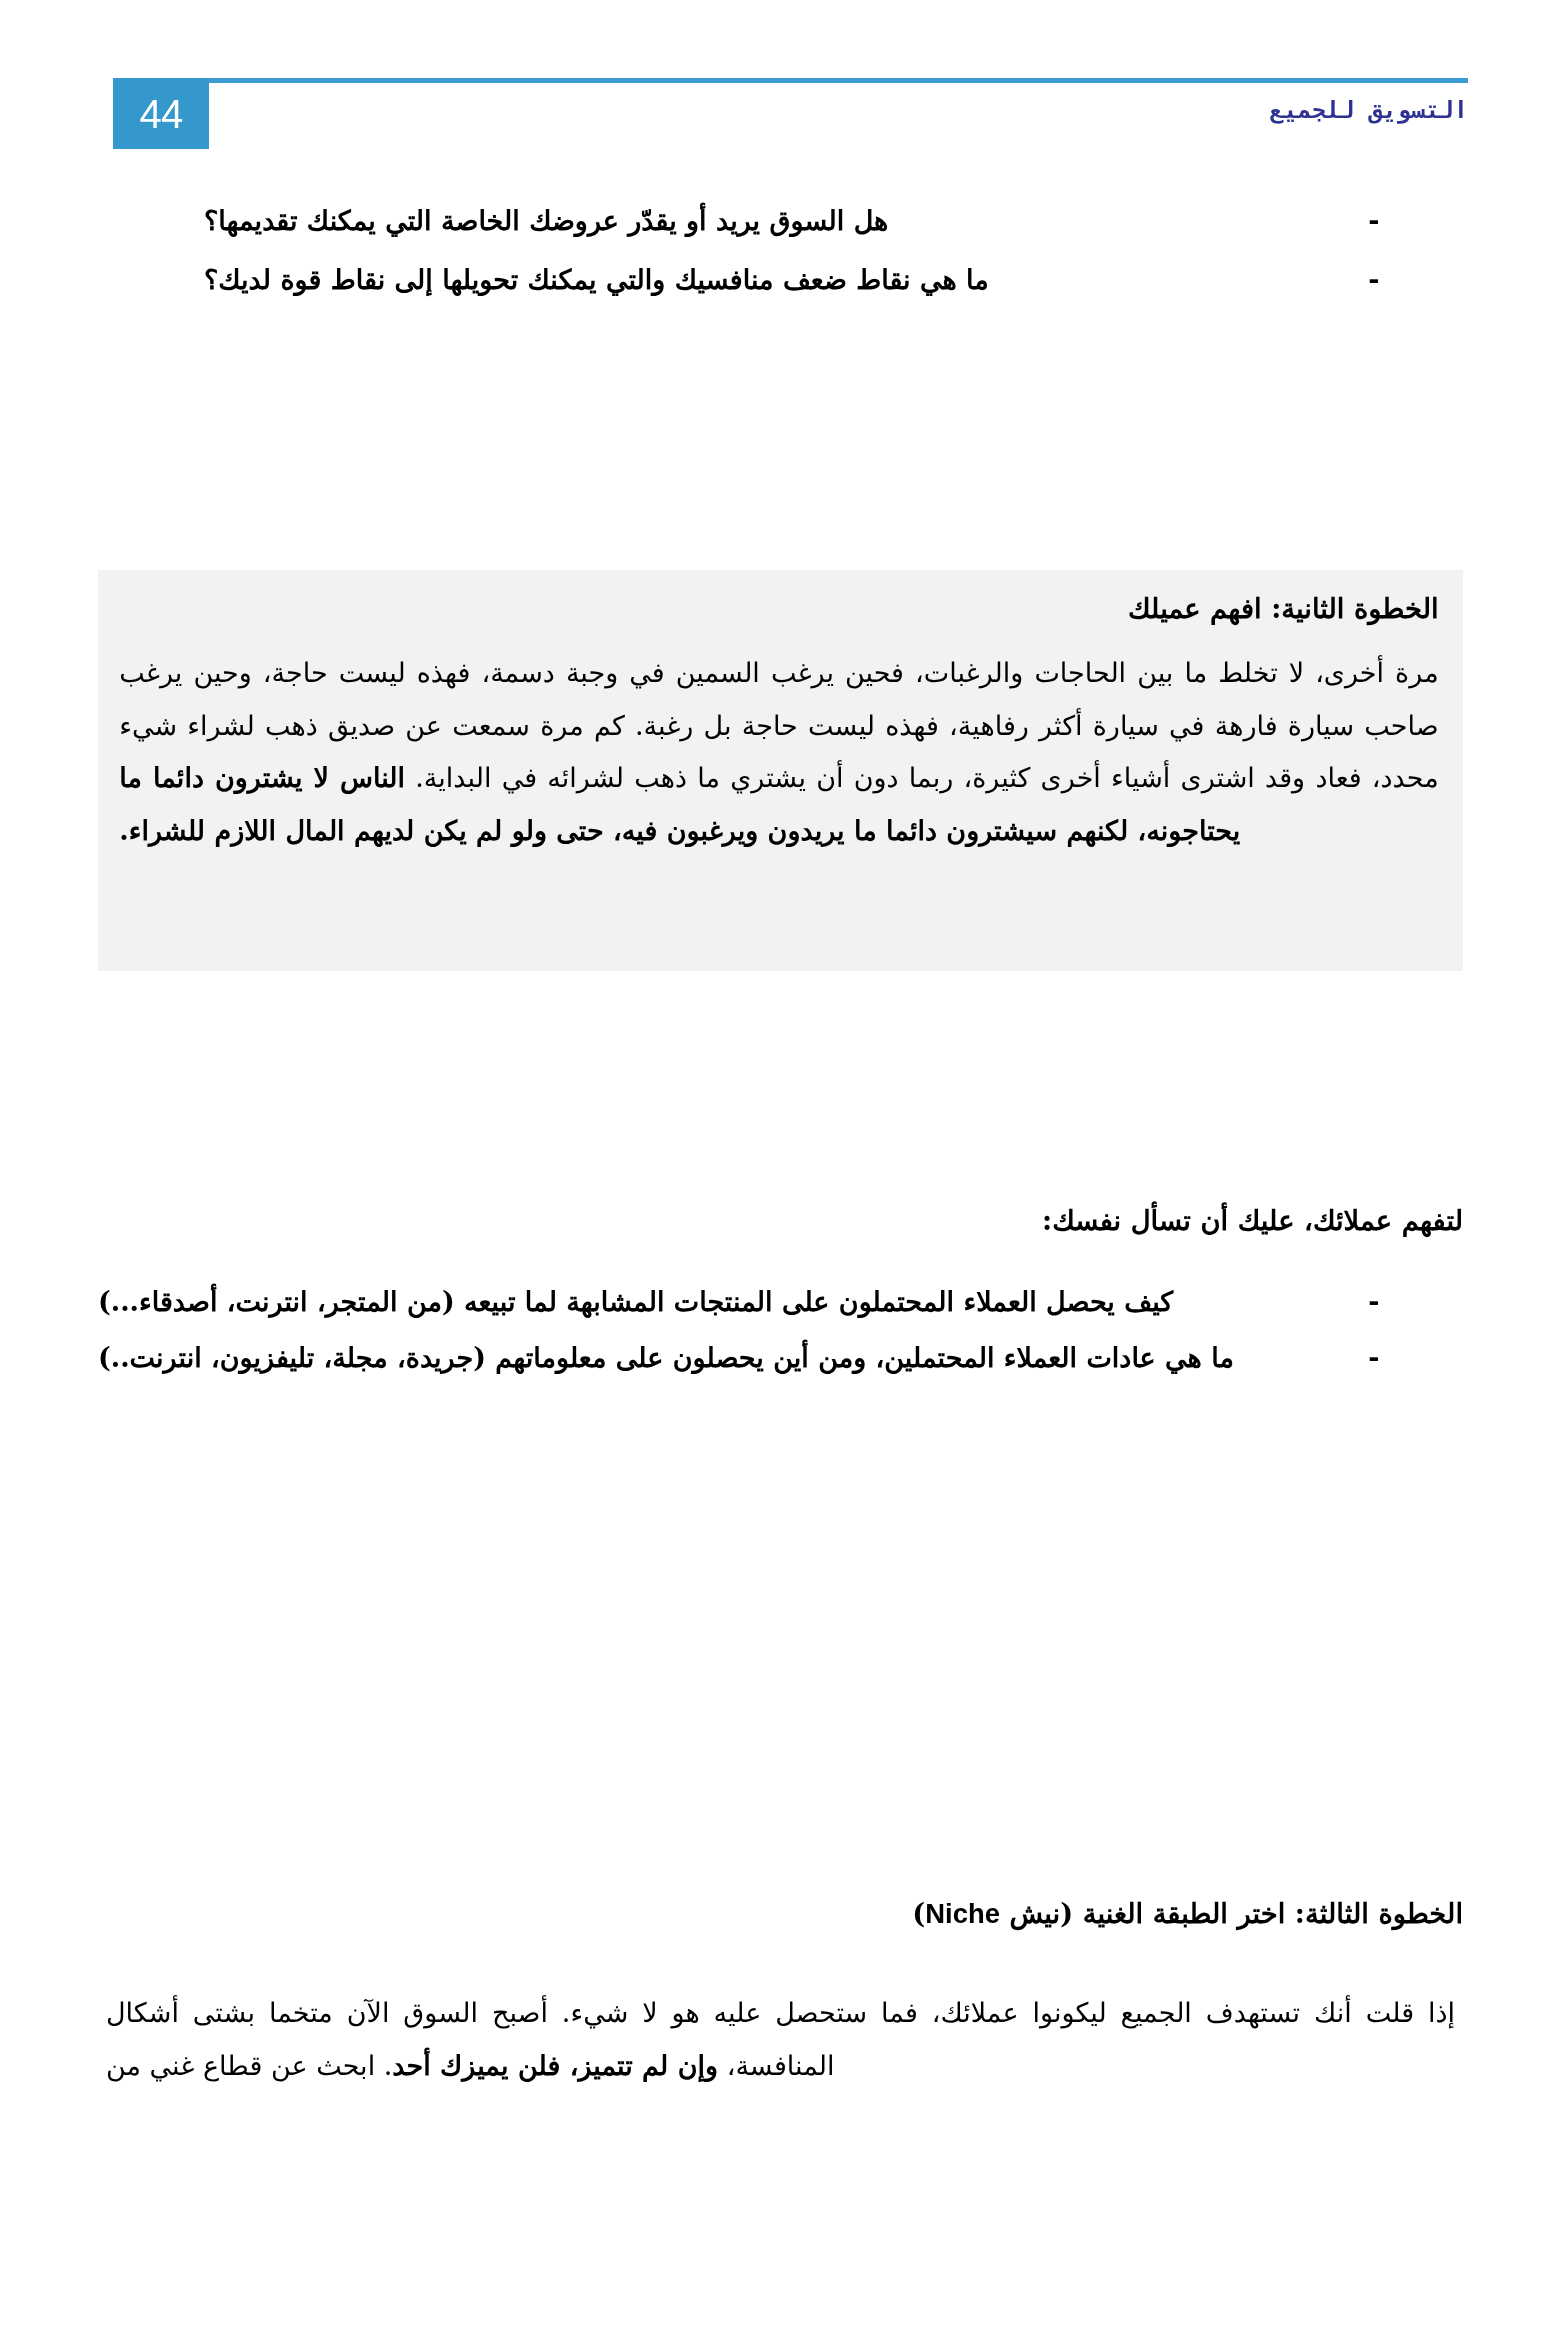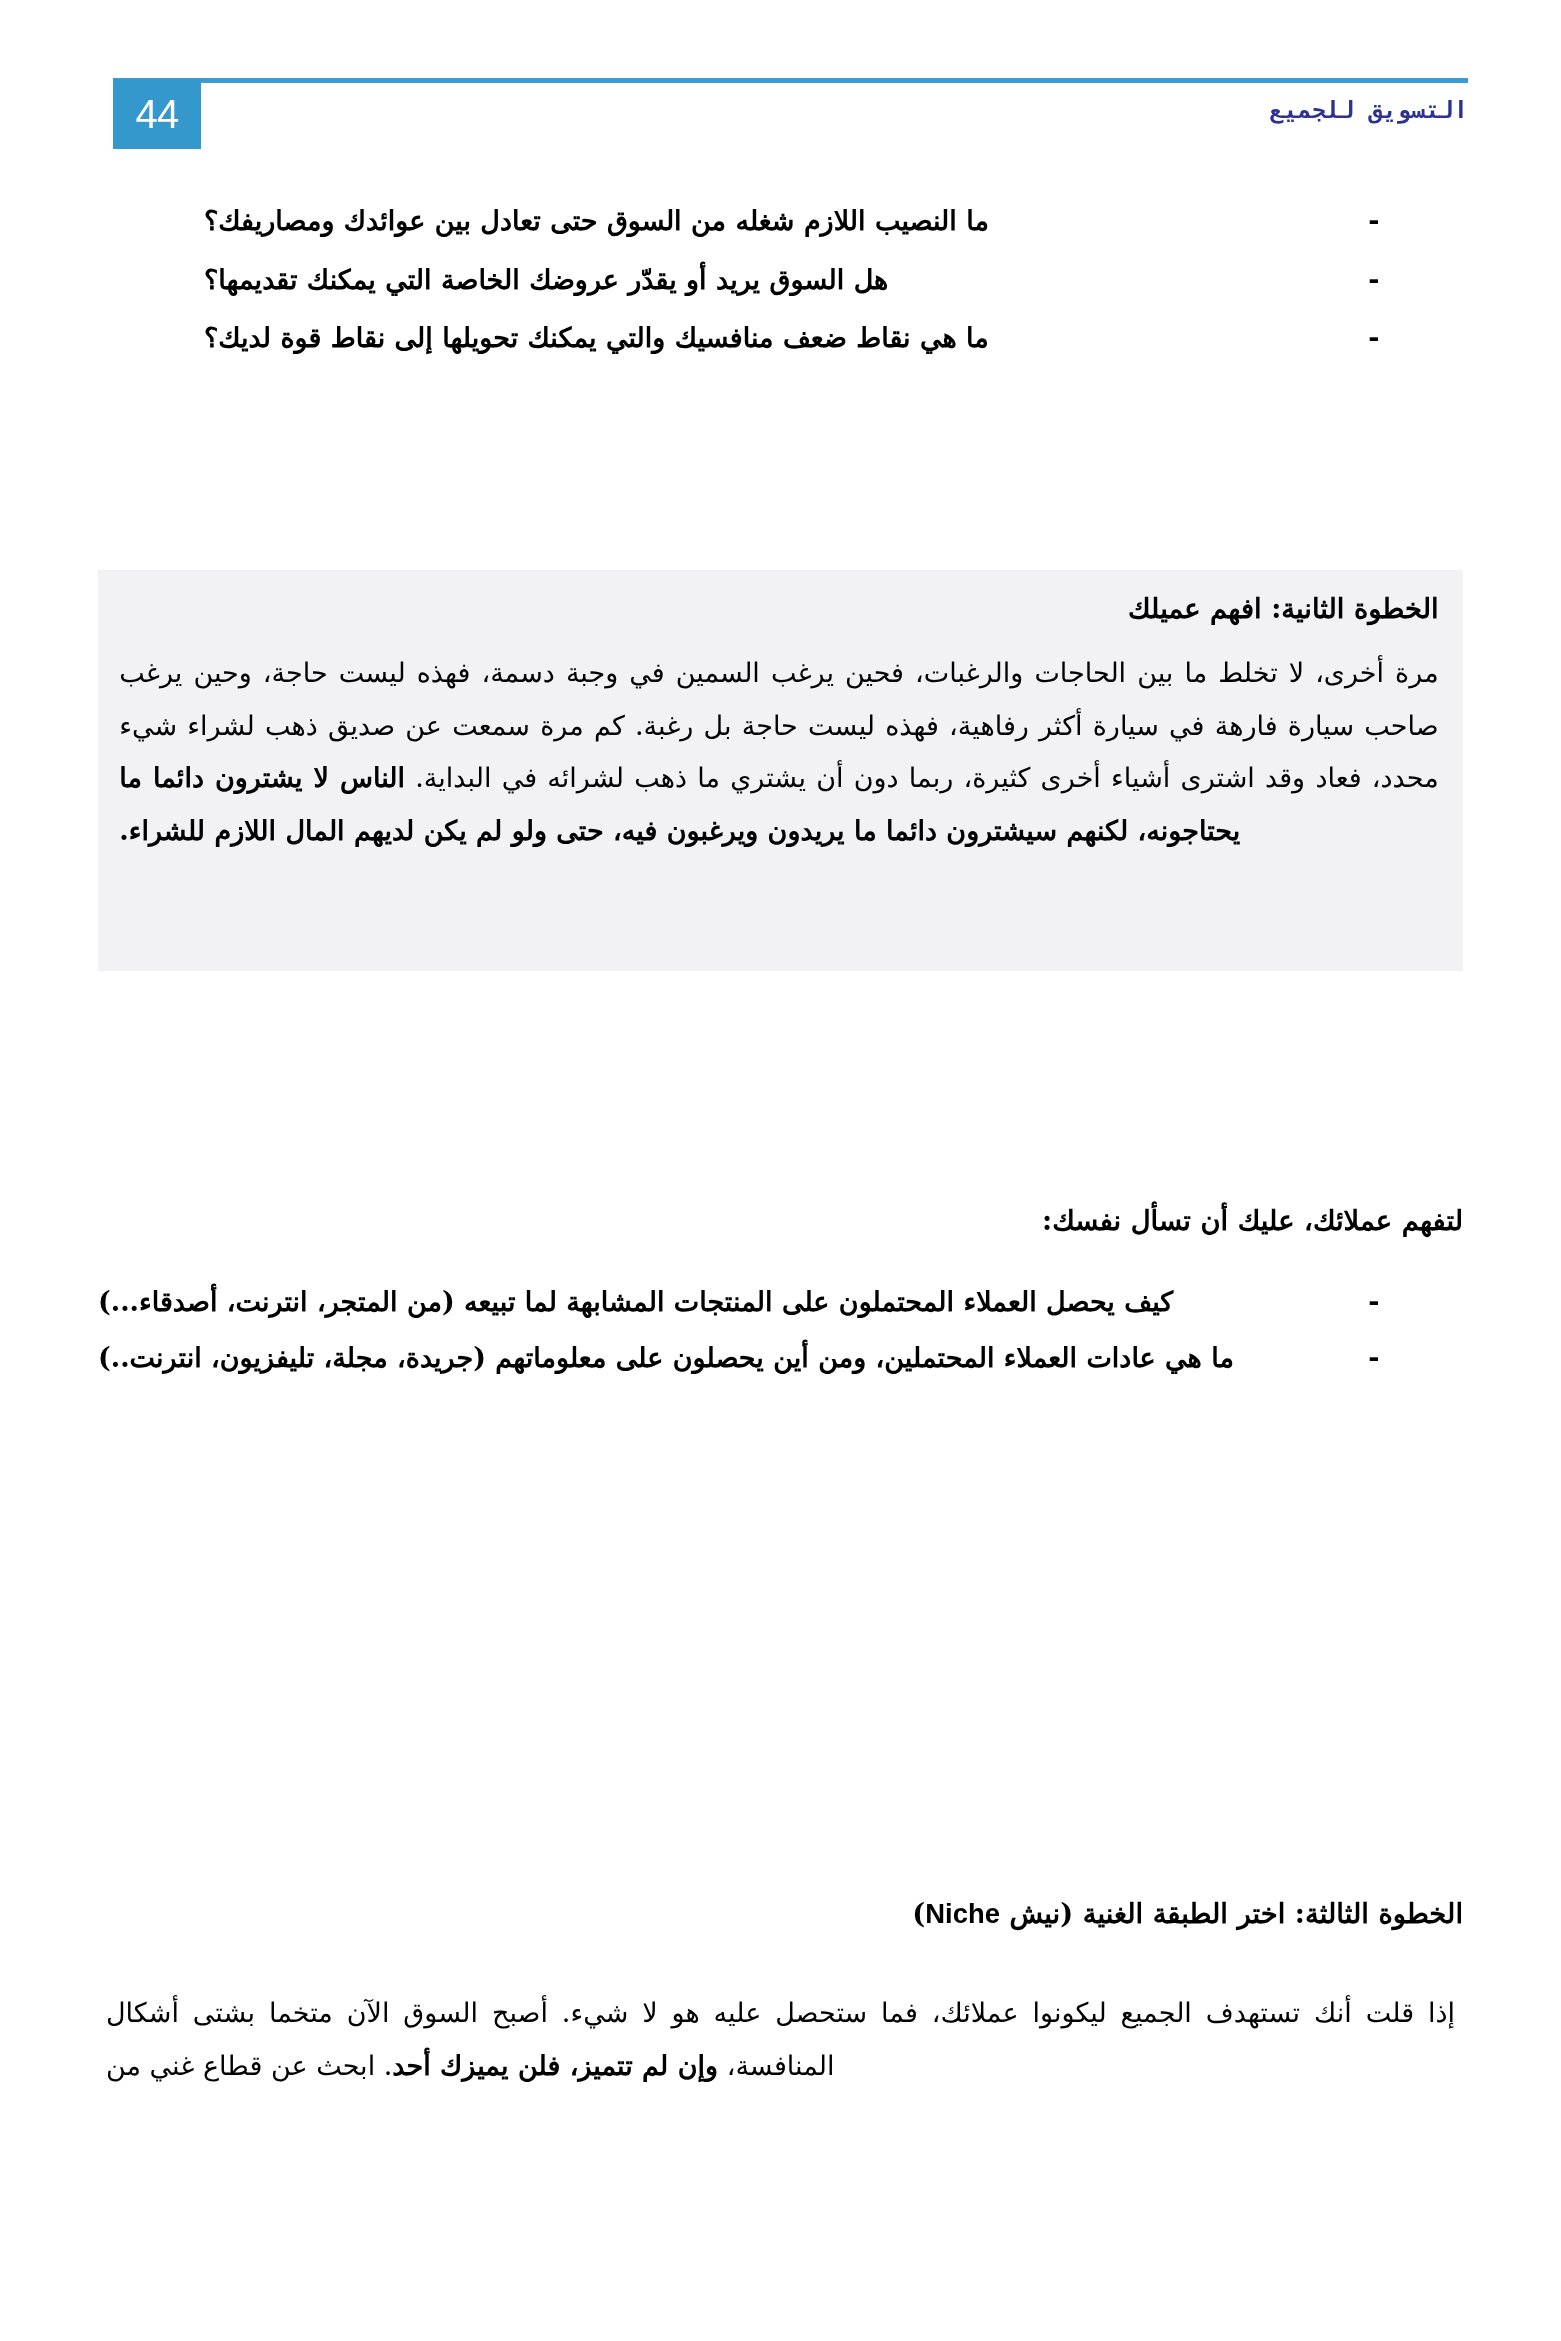--- a/index.html
+++ b/index.html
@@ -34,21 +34,21 @@
     left: 113px;
     right: 93px;
     top: 78px;
     height: 4.6px;
     background: #3c9bd0;
   }
   .page-number-box {
     position: absolute;
     left: 113px;
     top: 79px;
-    width: 88px;
+    width: 96px;
     height: 70px;
     background: #3498cd;
     color: #ffffff;
     display: flex;
     align-items: center;
     justify-content: center;
     font-family: "Liberation Sans", sans-serif;
     font-size: 40px;
     font-weight: 400;
     letter-spacing: -0.8px;
@@ -200,21 +200,20 @@
 
   <div class="header">
     <div class="header-rule"></div>
     <div class="page-number-box">44</div>
     <div class="header-title">التسويق للجميع</div>
   </div>
 
   <div class="content">
 
     <ul class="bullet-list" id="list-top">
-      <li class="bullet-item">ما النصيب اللازم شغله من السوق حتى تعادل بين عوائدك ومصاريفك؟</li>
       <li class="bullet-item">هل السوق يريد أو يقدّر عروضك الخاصة التي يمكنك تقديمها؟</li>
       <li class="bullet-item">ما هي نقاط ضعف منافسيك والتي يمكنك تحويلها إلى نقاط قوة لديك؟</li>
     </ul>
 
     <div class="callout">
       <div class="callout-heading">الخطوة الثانية: افهم عميلك</div>
       <p class="callout-body"><span>مرة أخرى، لا تخلط ما بين الحاجات والرغبات، فحين يرغب السمين في وجبة دسمة، فهذه ليست حاجة، وحين يرغب صاحب سيارة فارهة في سيارة أكثر رفاهية، فهذه ليست حاجة بل رغبة. كم مرة سمعت عن صديق ذهب لشراء شيء محدد، فعاد وقد اشترى أشياء أخرى كثيرة، ربما دون أن يشتري ما ذهب لشرائه في البداية. </span><b>الناس لا يشترون دائما ما يحتاجونه، لكنهم سيشترون دائما ما يريدون ويرغبون فيه، حتى ولو لم يكن لديهم المال اللازم للشراء.</b></p>
     </div>
 
     <div class="mid-heading">لتفهم عملائك، عليك أن تسأل نفسك:</div>

